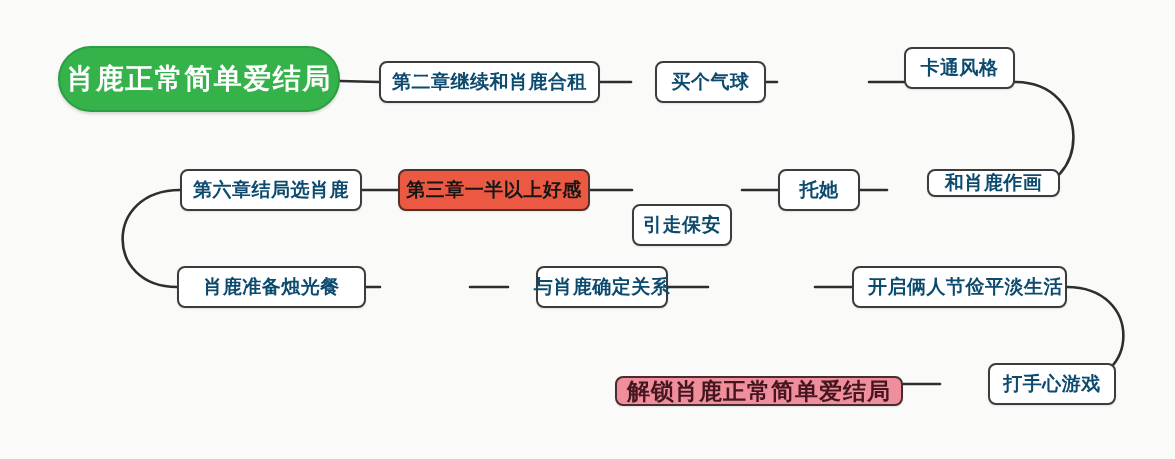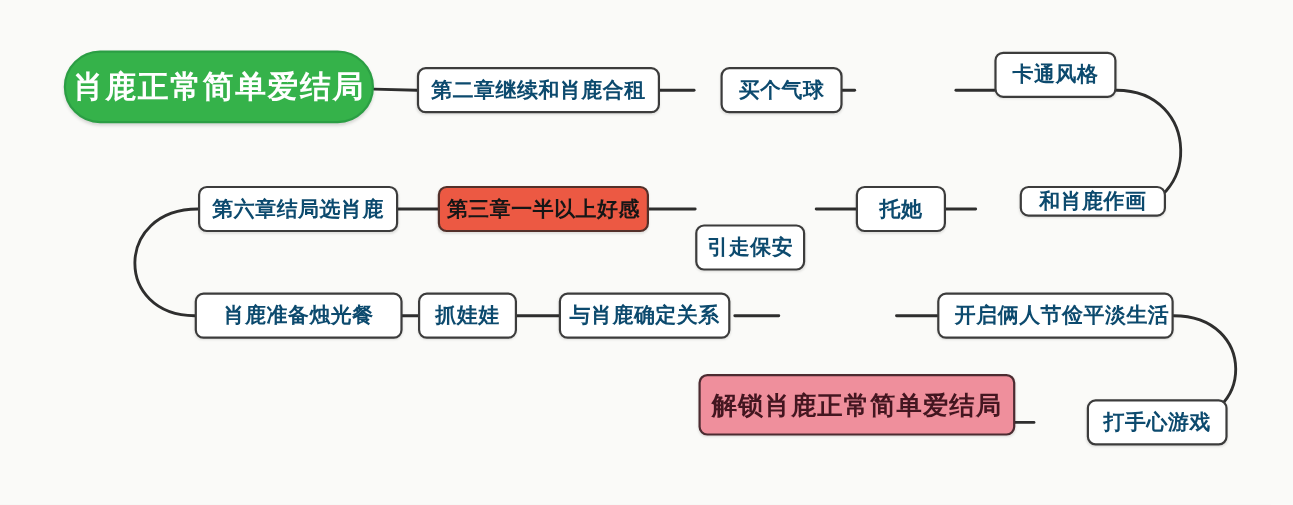--- a/index.html
+++ b/index.html
@@ -83,18 +83,17 @@
 <div class="node green" style="left: 58px; top: 46px; width: 282px; height: 66px; background: rgb(53, 178, 74); border-color: rgb(43, 158, 68); color: rgb(255, 255, 255);">肖鹿正常简单爱结局</div>
     <div class="node" style="left: 379px; top: 61px; width: 221px; height: 42px;">第二章继续和肖鹿合租</div>
     <div class="node" style="left: 655px; top: 61px; width: 111px; height: 42px;">买个气球</div>
     <div class="node" style="left: 904px; top: 47px; width: 111px; height: 42px;">卡通风格</div>
     <div class="node" style="left: 927px; top: 169px; width: 133px; height: 28px;">和肖鹿作画</div>
     <div class="node" style="left: 778px; top: 169px; width: 82px; height: 42px;">托她</div>
     <div class="node" style="left: 632px; top: 169px; width: 100px; height: 42px; margin-top: 35px;">引走保安</div>
     <div class="node red" style="left: 398px; top: 169px; width: 192px; height: 42px; background: rgb(236, 89, 67); border-color: rgb(83, 48, 42); color: rgb(22, 22, 22);">第三章一半以上好感</div>
     <div class="node" style="left: 180px; top: 169px; width: 182px; height: 42px;">第六章结局选肖鹿</div>
     <div class="node" style="left: 177px; top: 266px; width: 189px; height: 42px;">肖鹿准备烛光餐</div>
-    <div class="node" style="left: 380px; top: 266px; width: 90px; height: 42px;">抓娃娃</div>
-    <div class="node" style="left: 508px; top: 266px; width: 156px; height: 42px;">与肖鹿确定关系</div>
+    <div class="node" style="left: 536px; top: 266px; width: 132px; height: 42px;">与肖鹿确定关系</div>
     <div class="node" style="left: 852px; top: 266px; width: 215px; height: 42px; padding-left: 12px;">开启俩人节俭平淡生活</div>
     <div class="node" style="left: 940px; top: 363px; width: 128px; height: 42px; margin-left: 48px;">打手心游戏</div>
-    <div class="node pink" style="left: 615px; top: 340px; width: 288px; height: 56px; background: rgb(239, 143, 156); border-color: rgb(76, 43, 49); color: rgb(67, 22, 32); margin-left: 20px;">解锁肖鹿正常简单爱结局</div>
+    <div class="node pink" style="left: 615px; top: 376px; width: 288px; height: 30px; background: rgb(239, 143, 156); border-color: rgb(76, 43, 49); color: rgb(67, 22, 32);">解锁肖鹿正常简单爱结局</div>
   </div>
 
 </body></html>

